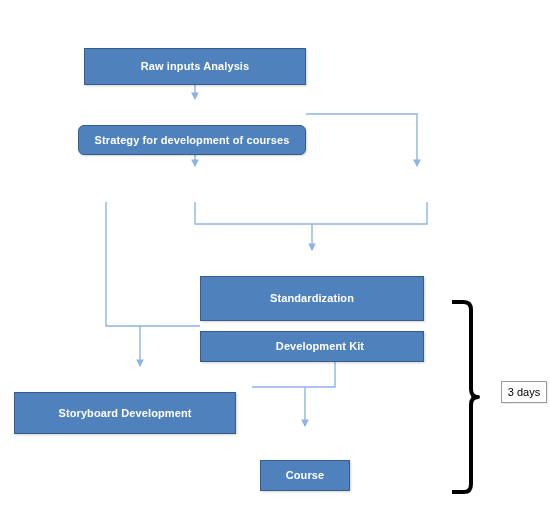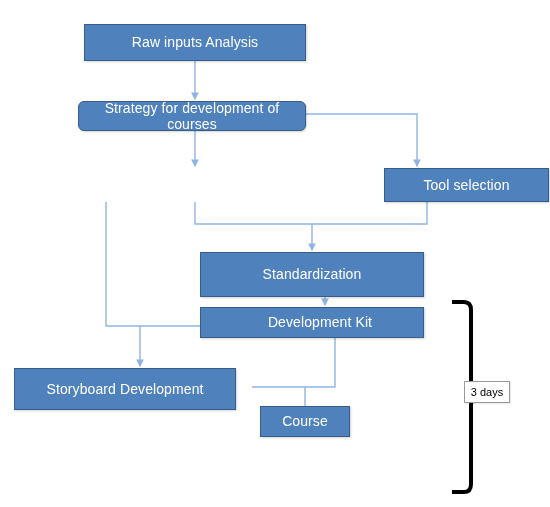--- a/index.html
+++ b/index.html
@@ -28,26 +28,27 @@
   .node {
     position: absolute;
     box-sizing: border-box;
     background: #4F81BD;
     border: 1.5px solid #385D8A;
     color: #FFFFFF;
     display: flex;
     align-items: center;
     justify-content: center;
     text-align: center;
-    font-size: 14px;
-    font-weight: normal;
+    font-size: 11px;
+    font-weight: bold;
     letter-spacing: 0.1px;
     line-height: 1.15;
     box-shadow: 1px 1px 2px rgba(0,0,0,0.18);
     z-index: 2;
+    margin-top: 24px;
   }
   .node-label {
     display: block;
     padding: 0 4px;
   }
   .bracket-label {
     position: absolute;
     box-sizing: border-box;
     background: #FFFFFF;
     border: 1px solid #9a9a9a;
@@ -99,37 +100,34 @@
 
   <div class="node" style="left:84px; top:24px; width:222px; height:37px;">
     <span class="node-label">Raw inputs Analysis</span>
   </div>
 
   <div class="node" style="left:78px; top:101px; width:228px; height:30px;border-radius:6px;">
     <span class="node-label">Strategy for development of courses</span>
   </div>
 
 
-  <div class="node" style="left:384px; top:168px; width:165px; height:34px;">
-    <span class="node-label">Tool selection</span>
-  </div>
 
   <div class="node" style="left:200px; top:252px; width:224px; height:45px;">
     <span class="node-label">Standardization</span>
   </div>
 
   <div class="node" style="left:200px; top:307px; width:224px; height:31px;padding-left:16px;">
     <span class="node-label">Development Kit</span>
   </div>
 
   <div class="node" style="left:14px; top:368px; width:222px; height:42px;">
     <span class="node-label">Storyboard Development</span>
   </div>
 
-  <div class="node" style="left:260px; top:406px; width:90px; height:31px;">
+  <div class="node" style="left:260px; top:436px; width:90px; height:31px;">
     <span class="node-label">Course</span>
   </div>
 
-  <div class="bracket-label" style="left:464px; top:381px; width:46px; height:22px;">
+  <div class="bracket-label" style="left:501px; top:381px; width:46px; height:22px;">
     <span>3 days</span>
   </div>
 
 </div>
 
 </body></html>

